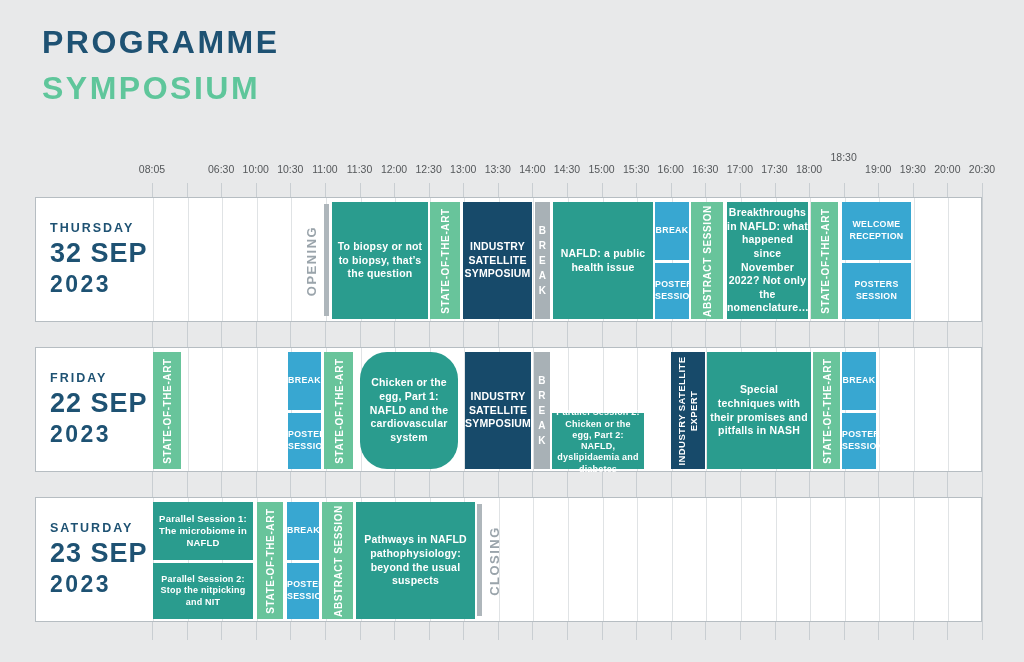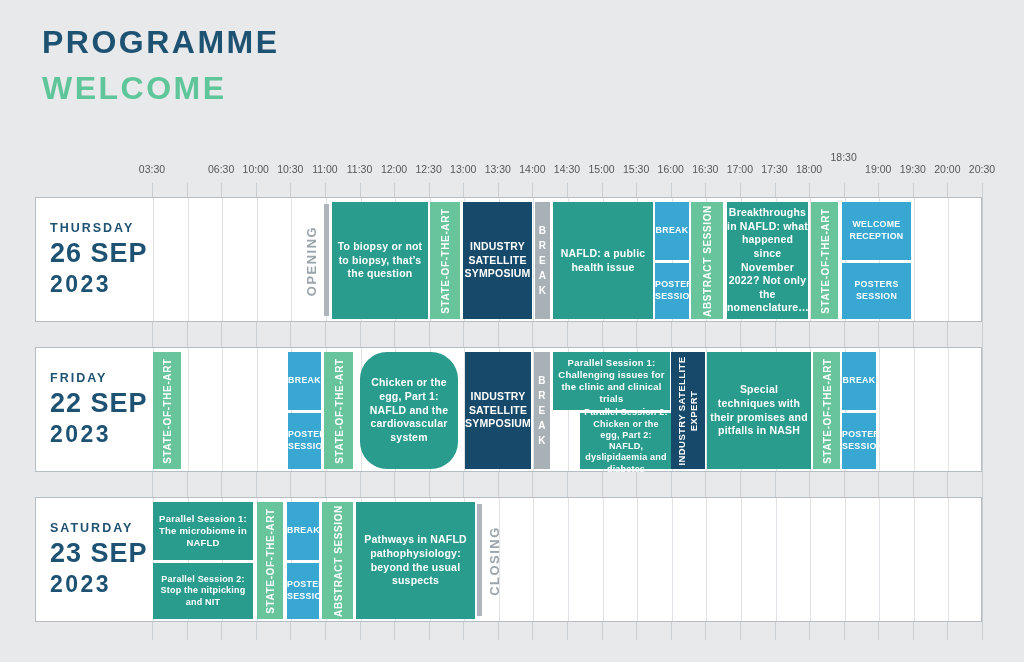--- a/index.html
+++ b/index.html
@@ -49,24 +49,24 @@
   .blk.navy .vtext{font-size:9.5px;line-height:1.3;letter-spacing:.4px;}
   .marker-text{color:#9aa4ab;font-size:13px;font-weight:700;letter-spacing:1.5px;}
   .stack-text{font-size:10px;font-weight:700;line-height:1.5;white-space:pre-line;letter-spacing:.5px;}
 </style>
 </head>
 <body style="--bg: #e8e9ea; --navyText: #1e5273; --green2: #5fc69b; --teal: #2a9c8e; --navy: #174a6a; --green: #68c49b; --blue: #38a7d1; --gray: #a8b1b6; --bar: #aeb6bb;">
 
 <div id="page">
   <div id="title">
     <div class="t1">PROGRAMME</div>
-    <div class="t2">WELCOME</div>
+    <div class="t2">SYMPOSIUM</div>
   </div>
   <div id="chart" style="position:absolute;inset:0;">
-      <div class="time-label" style="left: 130px; top: 163px;">03:30</div>
+      <div class="time-label" style="left: 130px; top: 163px;">08:05</div>
       <div class="gridline" style="left: 152px; top: 183px; height: 457px;"></div>
       <div class="time-label" style="left: 164.583px; top: 163px; margin-top: 35px;">09:00</div>
       <div class="gridline" style="left: 186.583px; top: 183px; height: 457px;"></div>
       <div class="time-label" style="left: 199.167px; top: 163px;">06:30</div>
       <div class="gridline" style="left: 221.167px; top: 183px; height: 457px;"></div>
       <div class="time-label" style="left: 233.75px; top: 163px;">10:00</div>
       <div class="gridline" style="left: 255.75px; top: 183px; height: 457px;"></div>
       <div class="time-label" style="left: 268.333px; top: 163px;">10:30</div>
       <div class="gridline" style="left: 290.333px; top: 183px; height: 457px;"></div>
       <div class="time-label" style="left: 302.917px; top: 163px;">11:00</div>
@@ -129,21 +129,21 @@
         <div class="row-line" style="left: 670.333px;"></div>
         <div class="row-line" style="left: 704.917px;"></div>
         <div class="row-line" style="left: 739.5px;"></div>
         <div class="row-line" style="left: 774.083px;"></div>
         <div class="row-line" style="left: 808.667px;"></div>
         <div class="row-line" style="left: 843.25px;"></div>
         <div class="row-line" style="left: 877.833px;"></div>
         <div class="row-line" style="left: 912.417px;"></div>
         <div class="day">
           <div class="dname">THURSDAY</div>
-          <div class="ddate">26 SEP</div>
+          <div class="ddate">32 SEP</div>
           <div class="dyear">2023</div>
         </div>
         <div class="blk marker  full" style="left: 263px; width: 24px;">
           <div class="vtext marker-text">OPENING</div>
         </div>
         <div class="blk bar  full" style="left: 288px; width: 5px;"></div>
         <div class="blk  teal full" style="left: 296px; width: 96px;">
           <div class="h-text">To biopsy or not to biopsy, that’s the question</div>
         </div>
         <div class="blk  green full" style="left: 394px; width: 30px;">
@@ -232,24 +232,21 @@
         <div class="blk  navy full" style="left: 429px; width: 66px;">
           <div class="h-text">INDUSTRY SATELLITE SYMPOSIUM</div>
         </div>
         <div class="blk gray gray full" style="left: 498px; width: 16px;">
           <div class="stack-text">B
 R
 E
 A
 K</div>
         </div>
-        <div class="blk  teal top" style="left: 517px; width: 117px;">
-          <div class="h-text">Parallel Session 1: Challenging issues for the clinic and clinical trials</div>
-        </div>
-        <div class="blk  teal bottom" style="left: 544px; width: 92px;">
+        <div class="blk  teal bottom" style="left: 516px; width: 92px;">
           <div class="h-text">Parallel Session 2: Chicken or the egg, Part 2: NAFLD, dyslipidaemia and diabetes</div>
         </div>
         <div class="blk  navy full" style="left: 635px; width: 34px;">
           <div class="vtext">INDUSTRY SATELLITE
 EXPERT</div>
         </div>
         <div class="blk  teal full" style="left: 671px; width: 104px;">
           <div class="h-text">Special techniques with their promises and pitfalls in NASH</div>
         </div>
         <div class="blk  green full" style="left: 777px; width: 27px;">

